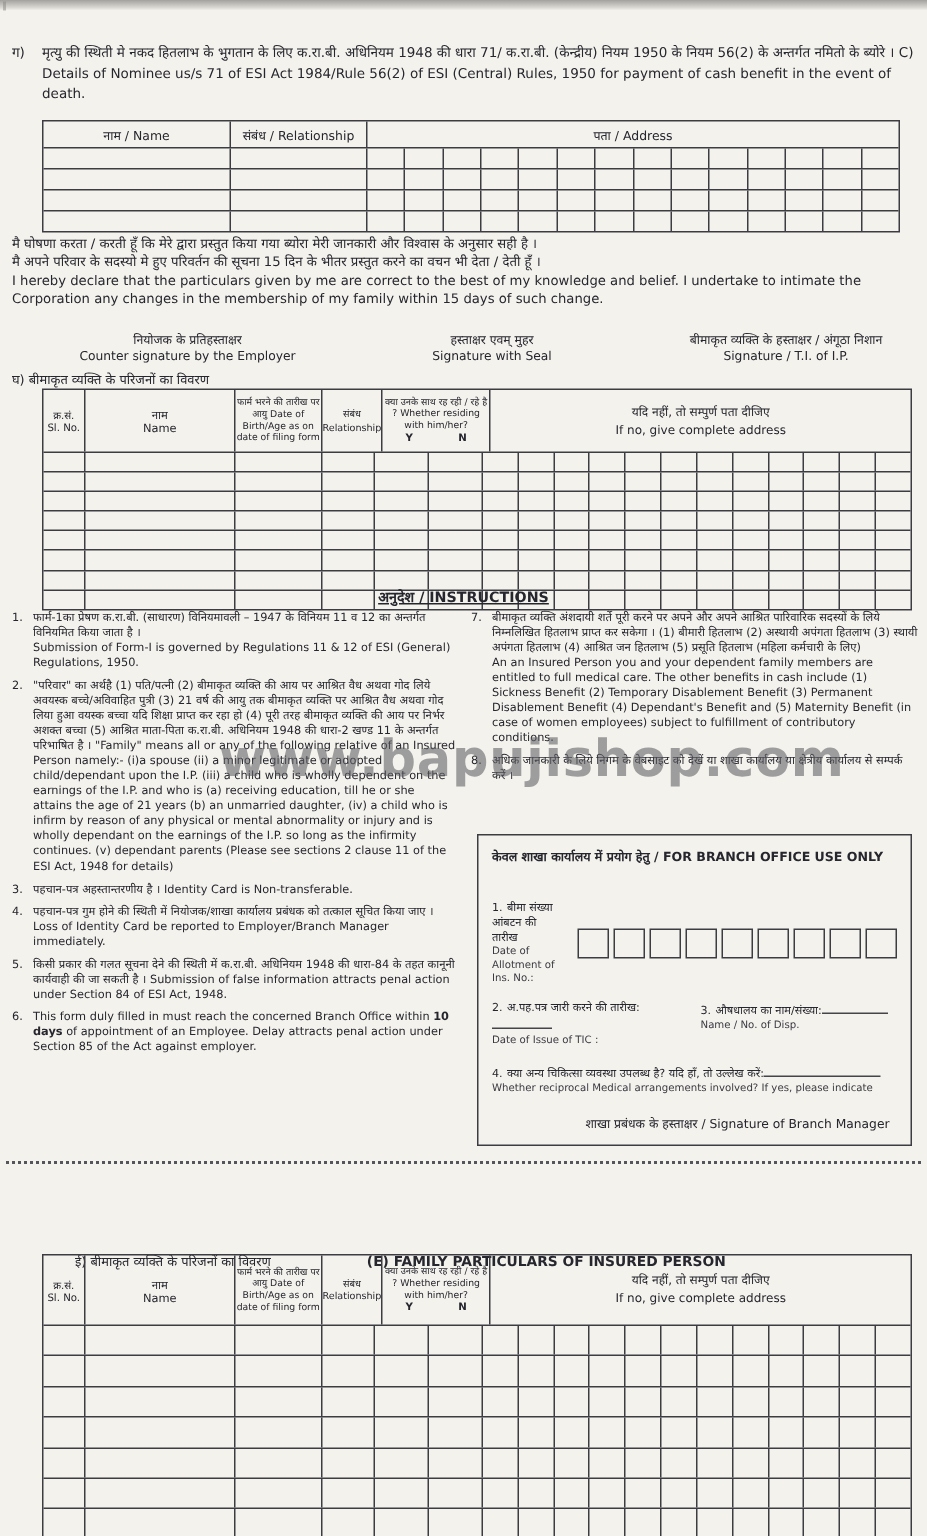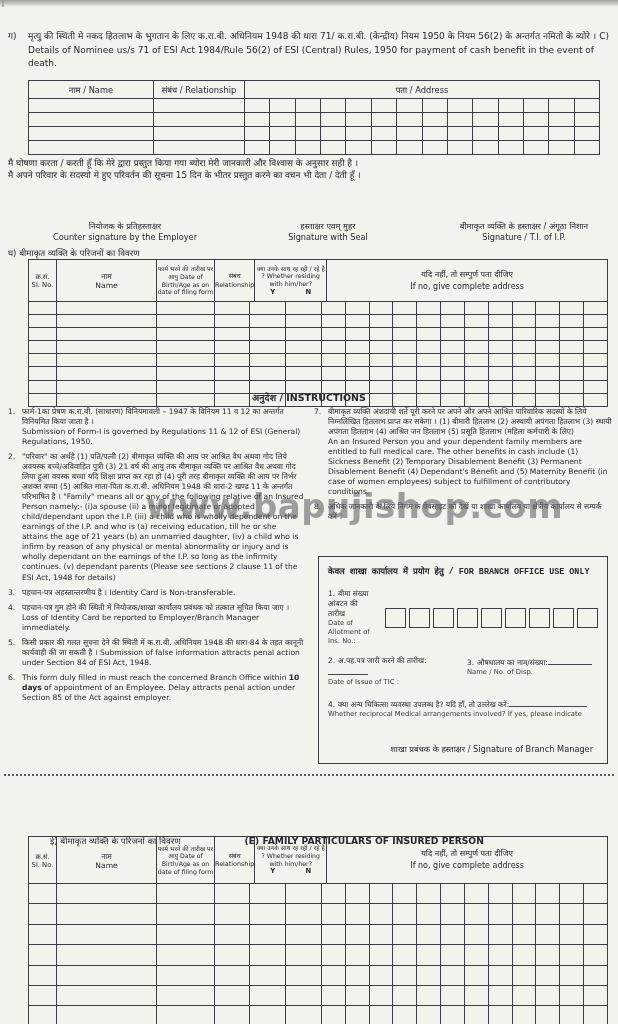--- a/index.html
+++ b/index.html
@@ -67,33 +67,33 @@
   .fc-rel{flex:0 0 35px;font-size:6.4px;line-height:1.3;}
   .fc-res{flex:0 0 72px;font-size:6.2px;line-height:1.25;}
   .fc-resy,.fc-resn{flex:0 0 36px;}
   .fc-addr{flex:1;font-size:8px;line-height:1.5;}
   .fc-acell{flex:1 1 0;}
   .yn{display:flex;width:100%;justify-content:space-around;font-size:6.8px;font-weight:700;}
 
   
   .instr-head{position:absolute;left:0;top:391px;width:618px;text-align:center;
       font-size:9.5px;font-weight:700;}
-  .instr-head span{}
+  .instr-head span{text-decoration:underline;}
   .instr{position:absolute;left:8px;top:407px;width:604px;display:flex;gap:10px;
       font-size:7.55px;line-height:1.33;}
   .icol-l{flex:0 0 296px;}
   .icol-r{flex:1;}
   .item{display:flex;margin-bottom:5px;}
   .inum{flex:0 0 14px;}
   .itext{flex:1;}
 
   
   .bbox{position:absolute;left:318px;top:556px;width:290px;height:208px;
       border:1.5px solid #3c3c42;box-sizing:border-box;padding:8px 9px;font-size:7.4px;z-index:5;}
-  .bbox-title{font-size:8.4px;font-weight:700;margin-bottom:12px;font-family:Liberation Mono, monospace;}
+  .bbox-title{font-size:8.4px;font-weight:700;margin-bottom:24px;}
   .bfield{margin-bottom:10px;line-height:1.35;}
   .bnum{display:inline-block;width:10px;}
   .sub{font-size:6.8px;color:#3a3a42;}
   .insno-row{display:flex;align-items:center;gap:6px;}
   .insno-boxes{display:flex;gap:3px;margin-left:4px;}
   .inbox{width:21px;height:20px;border:1.3px solid #3c3c42;box-sizing:border-box;background:transparent;}
   .blank{display:inline-block;border-bottom:1px solid #44444a;height:8px;vertical-align:baseline;}
   .b23{display:flex;gap:8px;}
   .b23 > div{flex:1;}
   .bm-sign{position:absolute;bottom:9px;left:0;right:14px;text-align:right;font-size:8.2px;}
@@ -199,20 +199,21 @@
           <div class="cell cc-acell"></div>
           <div class="cell cc-acell"></div>
           <div class="cell cc-acell"></div>
         </div>
       </div>
   </div>
 
   <div class="decl">
     <span class="hi blk">मै घोषणा करता / करती हूँ कि मेरे द्वारा प्रस्तुत किया गया ब्योरा मेरी जानकारी और विश्वास के अनुसार सही है ।</span>
     <span class="hi blk">मै अपने परिवार के सदस्यो मे हुए परिवर्तन की सूचना 15 दिन के भीतर प्रस्तुत करने का वचन भी देता / देती हूँ ।</span>
+    <span class="en blk">I hereby declare that the particulars given by me are correct to the best of my knowledge and belief. I undertake to intimate the Corporation any changes in the membership of my family within 15 days of such change.</span>
   </div>
 
   <div class="sigs">
     <div class="sig1">
       <span class="hi blk">नियोजक के प्रतिहस्ताक्षर</span>
       <span class="en blk">Counter signature by the Employer</span>
     </div>
     <div class="sig2">
       <span class="hi blk">हस्ताक्षर एवम् मुहर</span>
       <span class="en blk">Signature with Seal</span>

